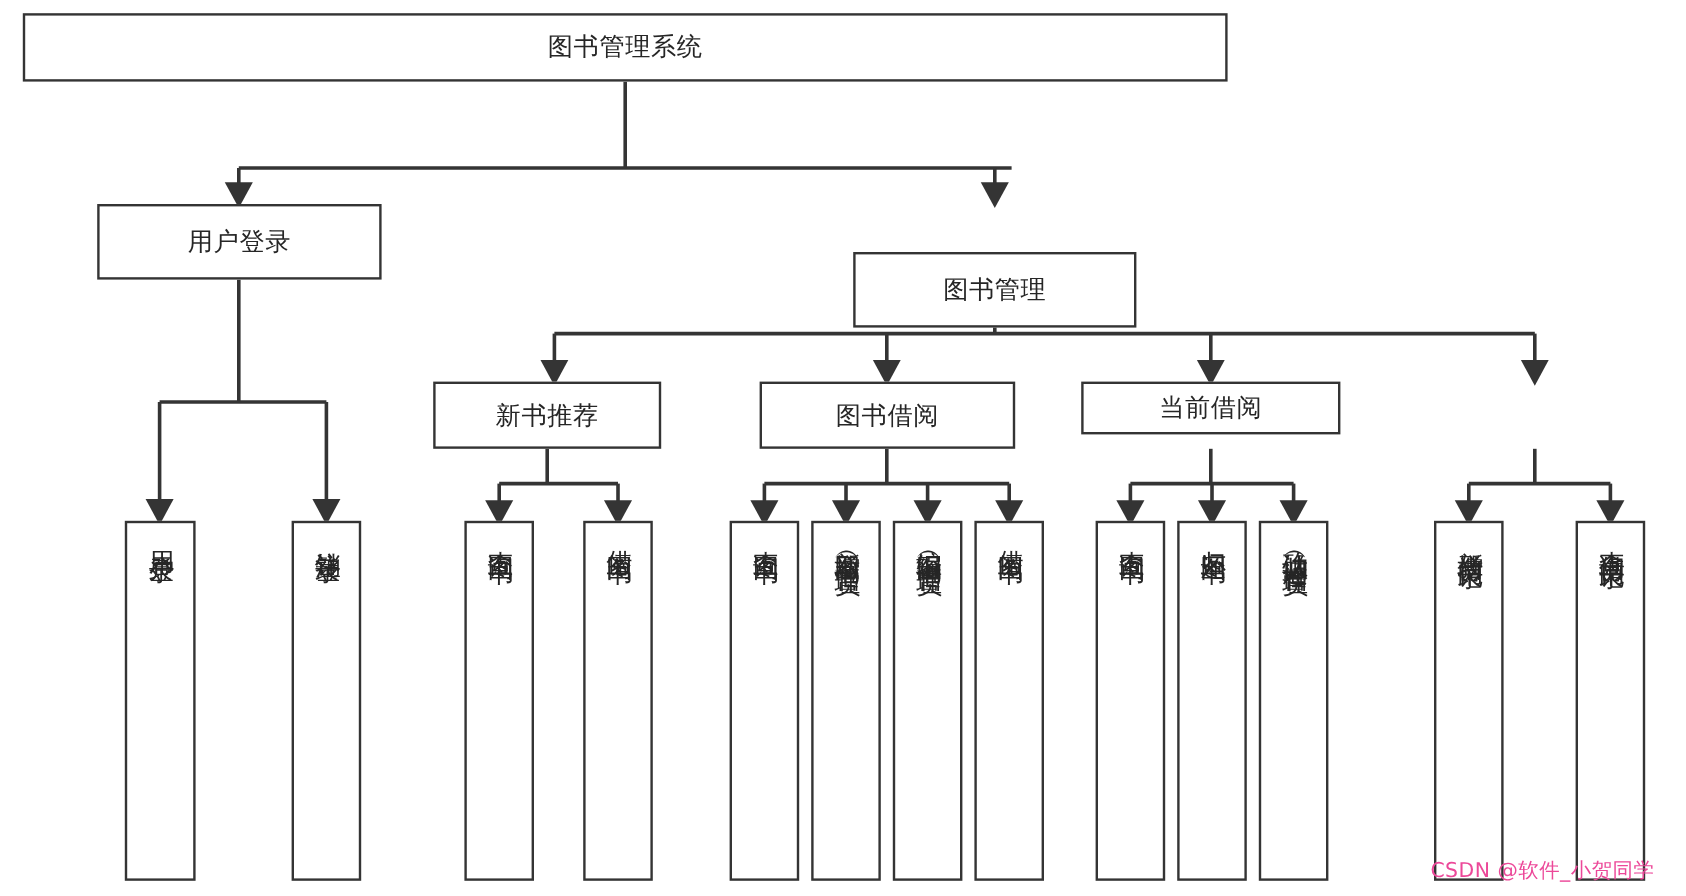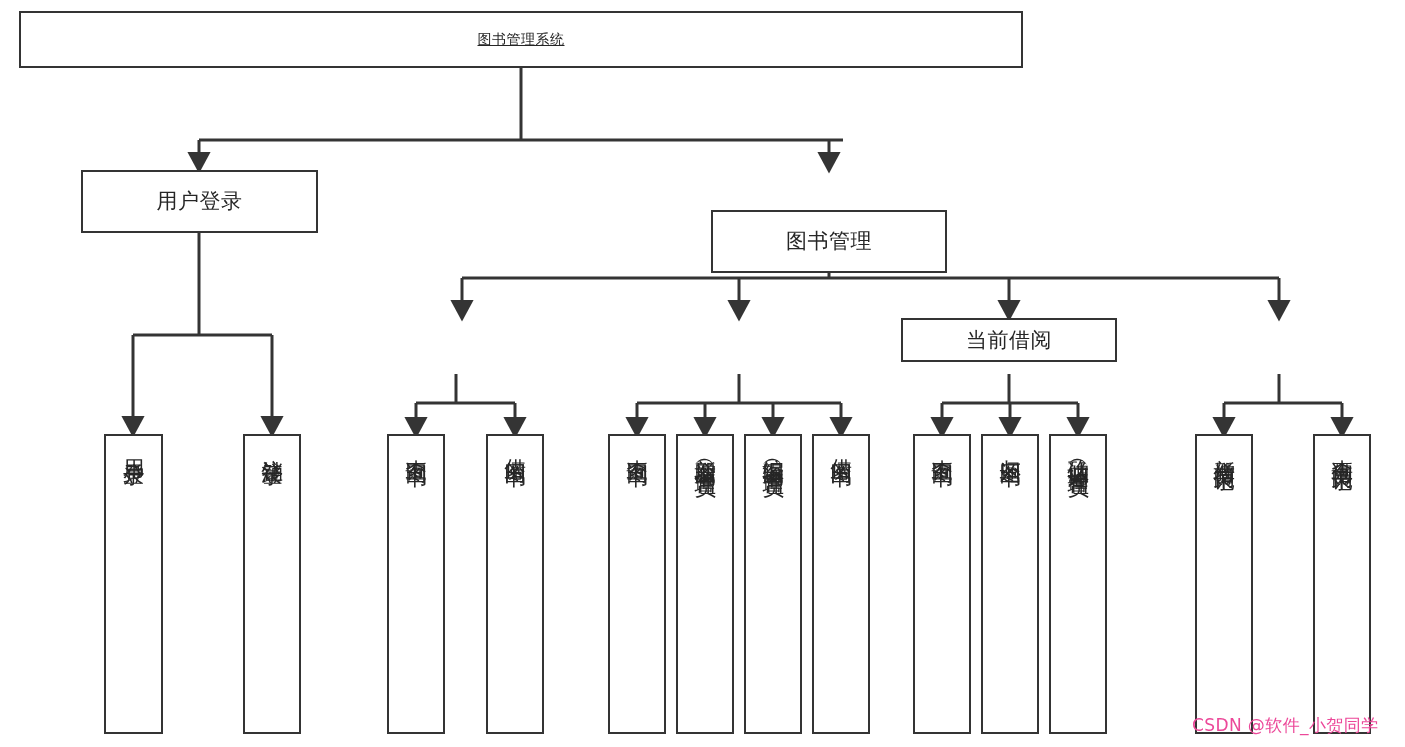--- a/index.html
+++ b/index.html
@@ -40,22 +40,21 @@
     color: #262626;
     text-align: center;
     line-height: 1.18;
     white-space: nowrap;
   }
   .node.horizontal .node-label {
     font-size: 21px;
     letter-spacing: 0.5px;
   }
   .node.root .node-label {
-    font-size: 14px;
-    text-decoration: underline;
+    font-size: 21px;
   }
   .node.vertical {
     align-items: flex-start;
     justify-content: center;
     padding-top: 6px;
   }
   .node.vertical .node-label {
     writing-mode: vertical-rl;
     text-orientation: upright;
     font-size: 21.5px;
@@ -134,20 +133,26 @@
     <span class="node-label">图书管理系统</span>
   </div>
 
   <div class="node horizontal" style="left:81px; top:170px; width:237px; height:63px;">
     <span class="node-label">用户登录</span>
   </div>
   <div class="node horizontal" style="left:711px; top:170px; width:236px; height:63px;margin-top:40px;">
     <span class="node-label">图书管理</span>
   </div>
 
+  <div class="node horizontal" style="left:361px; top:318px; width:190px; height:56px;">
+    <span class="node-label">新书推荐</span>
+  </div>
+  <div class="node horizontal" style="left:633px; top:318px; width:213px; height:56px;">
+    <span class="node-label">图书借阅</span>
+  </div>
   <div class="node horizontal" style="left:901px; top:318px; width:216px; height:44px;">
     <span class="node-label">当前借阅</span>
   </div>
 
   <div class="node vertical" style="left:104px; top:434px; width:59px; height:300px;">
     <span class="node-label">用户登录</span>
   </div>
   <div class="node vertical" style="left:243px; top:434px; width:58px; height:300px;">
     <span class="node-label">注销登录</span>
   </div>

